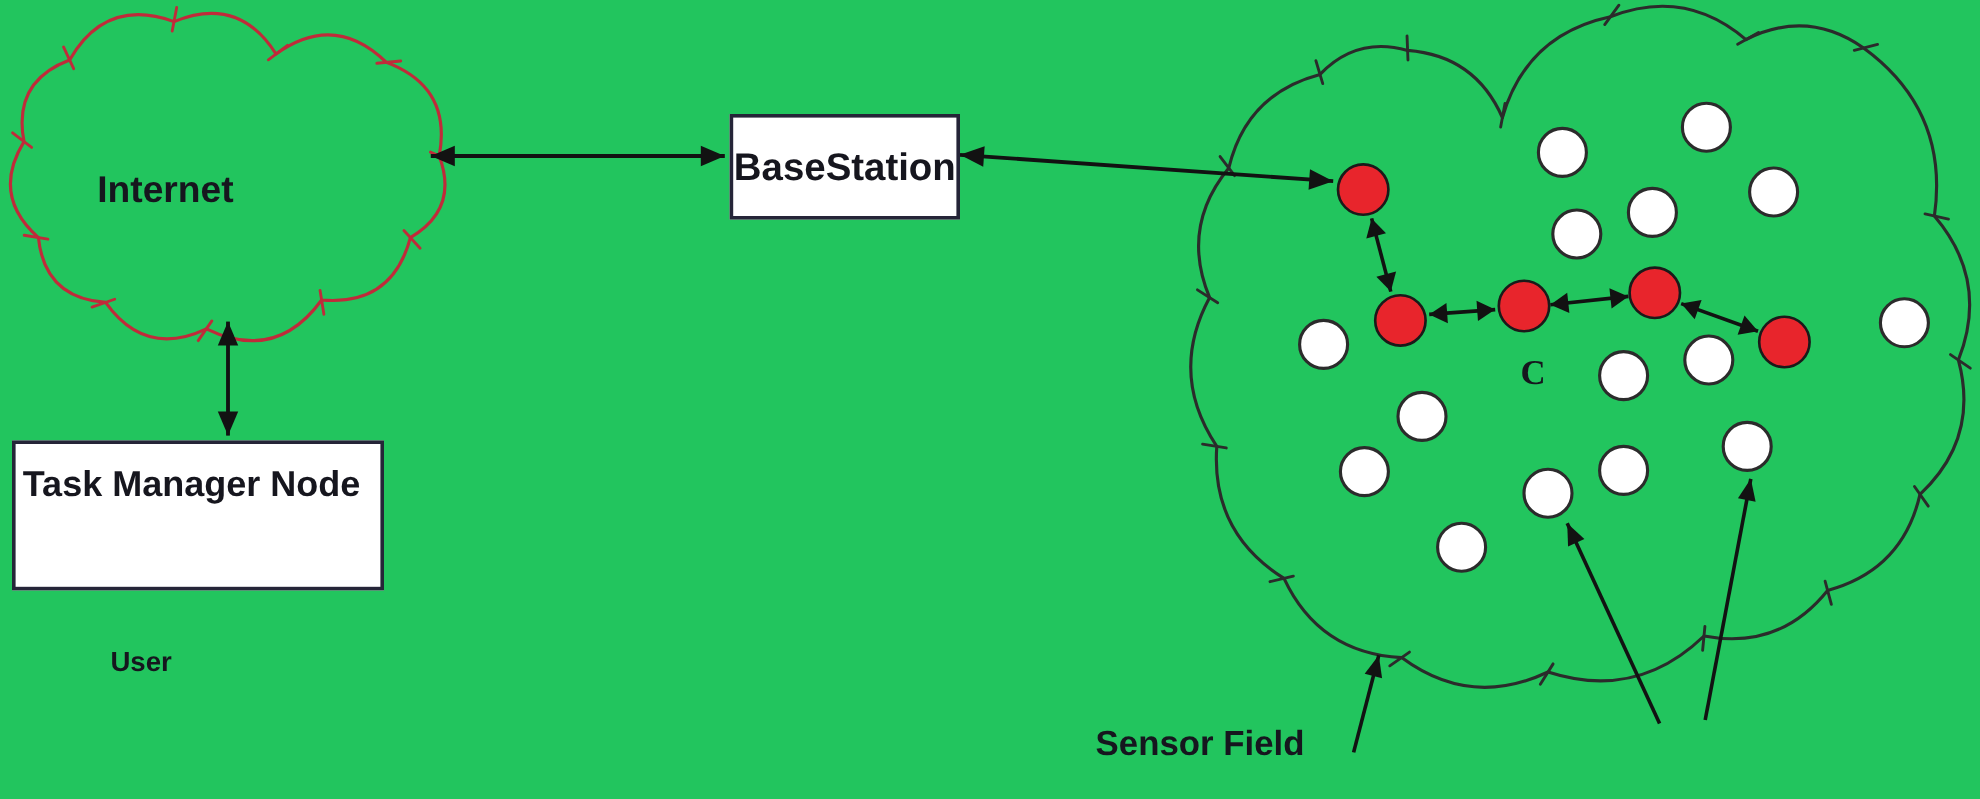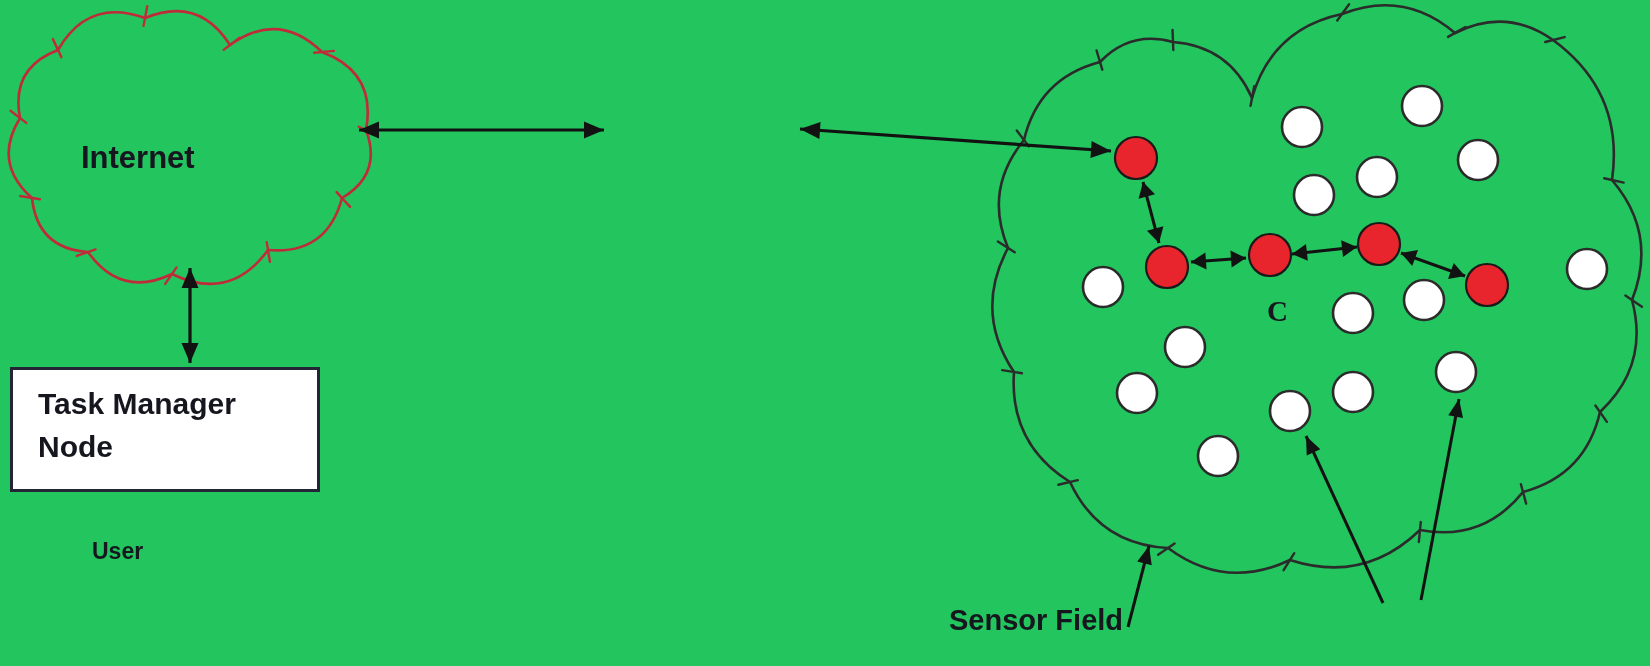--- a/index.html
+++ b/index.html
@@ -16,34 +16,34 @@
   .lbl {
     position: absolute;
     line-height: 1;
     font-weight: 600;
     white-space: nowrap;
     color: var(--text, #16161e);
   }
   .lbl-internet { left: 81px;  top: 142px; font-size: 31px; }
   .lbl-user     { left: 92px;  top: 540px; font-size: 23px; }
   .lbl-c        { left: 1267px; top: 297px; font-size: 29px; font-family: "Liberation Serif", "DejaVu Serif", serif; font-weight: 700; }
-  .lbl-sf       { left: 913px; top: 606px; font-size: 29px; margin-left: 36px; }
+  .lbl-sf       { left: 913px; top: 606px; font-size: 29px; }
   .lbl-sn       { left: 1327px; top: 623px; font-size: 29px; }
   .box {
     position: absolute;
     box-sizing: border-box;
     background: #ffffff;
     border: 3px solid var(--box-border, #252538);
     font-weight: 600;
     color: var(--text, #16161e);
   }
   .box-tm {
     left: 10px; top: 367px; width: 310px; height: 125px;
     font-size: 30px; line-height: 1.42;
-    padding: 13px 12px 0 25px;
+    padding: 13px 12px 0 6px;
   }
   .box-bs {
     left: 608px; top: 95px; width: 192px; height: 88px;
     font-size: 32px;
     display: flex; align-items: center; justify-content: center;
   }
 </style>
 </head>
 <body>
 
@@ -153,16 +153,19 @@
     </svg>
 
   <div class="lbl lbl-internet">Internet</div>
 
   <div class="box box-tm">
     <span>Task Manager Node</span>
   </div>
 
   <div class="lbl lbl-user">User</div>
 
+  <div class="box box-bs">
+    <span>BaseStation</span>
+  </div>
 
   <div class="lbl lbl-c">C</div>
   <div class="lbl lbl-sf">Sensor Field</div>
 </div>
 
 </body></html>

